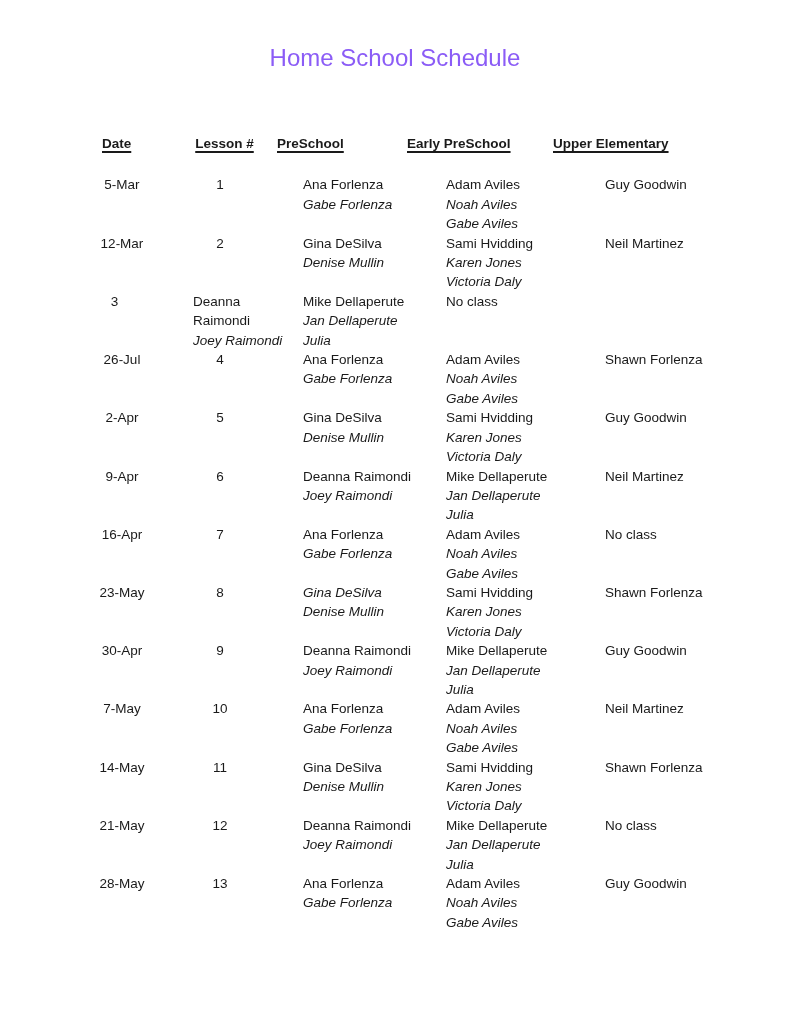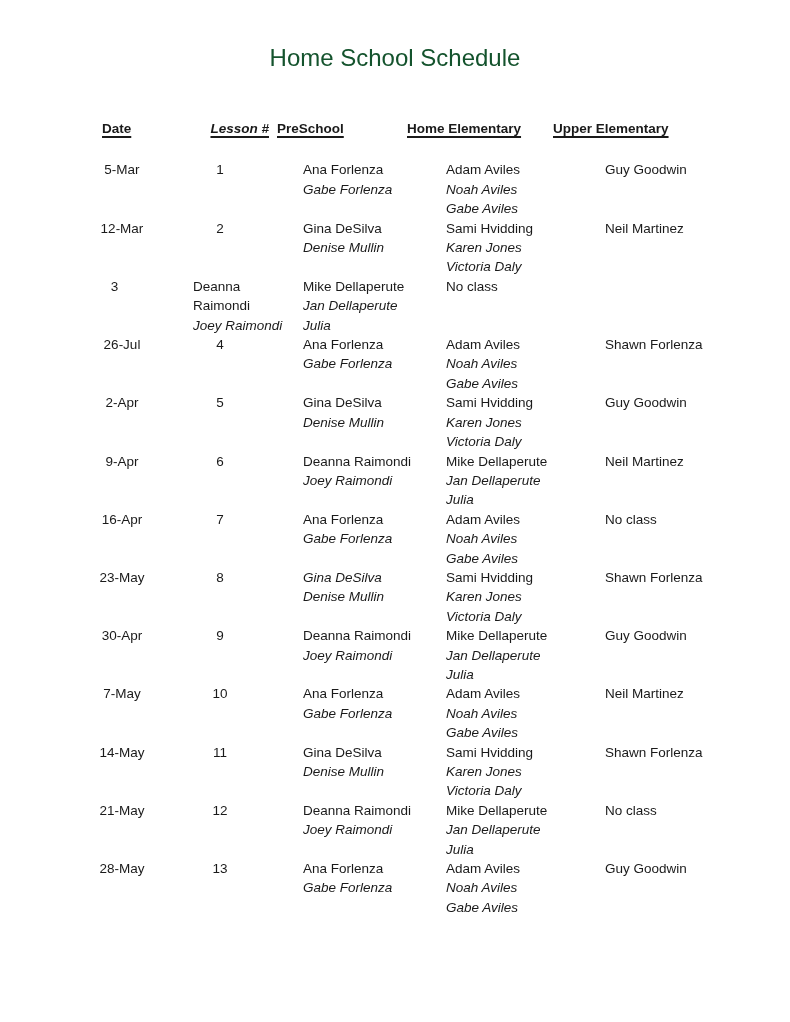--- a/index.html
+++ b/index.html
@@ -4,51 +4,51 @@
 <style>
   html, body { margin: 0; padding: 0; background: #ffffff; }
   body {
     width: 790px; height: 1022px;
     font-family: "Liberation Sans", sans-serif;
     color: #1a1a1a;
   }
   .page { position: relative; width: 790px; height: 1022px; background: #ffffff; overflow: hidden; }
   .title {
     position: absolute; top: 44px; left: 0; width: 100%;
-    text-align: center; font-size: 24px; font-weight: 400; color: #14532d;
+    text-align: center; font-size: 24px; font-weight: 400; color: #8b5cf6;
   }
-  .table { position: absolute; top: 119px; left: 92px; right: 30px; }
+  .table { position: absolute; top: 134px; left: 92px; right: 30px; }
   .trow { display: grid; grid-template-columns: 88px 97px 130px 146px 1fr; }
   .cell { font-size: 13.5px; line-height: 19.4px; }
   .header-row { margin-bottom: 22px; }
   .header-row .cell { font-weight: 700; }
   .header-row .cell span {
     text-decoration: underline;
     text-decoration-thickness: 1.5px;
     text-underline-offset: 3px;
   }
   .c-date { text-align: center; padding-right: 28px; }
   .header-row .c-date { text-align: left; padding-left: 10px; padding-right: 0; }
   .c-lesson { text-align: center; padding-right: 43px; }
-  .header-row .c-lesson { text-align: right; padding-right: 8px; font-style: italic; }
+  .header-row .c-lesson { text-align: center; padding-right: 8px; }
   .row { min-height: 58.2px; gap: 13px; }
   .name-line.italic { font-style: italic; }
 </style>
 </head>
 <body>
 
 <div class="page">
   <div class="title">Home School Schedule</div>
 
   <div class="table">
     <div class="trow header-row">
       <div class="cell c-date"><span>Date</span></div>
       <div class="cell c-lesson"><span>Lesson #</span></div>
       <div class="cell"><span>PreSchool</span></div>
-      <div class="cell"><span>Home Elementary</span></div>
+      <div class="cell"><span>Early PreSchool</span></div>
       <div class="cell"><span>Upper Elementary</span></div>
     </div>
     <div id="rows">
         <div class="trow row">
           <div class="cell c-date">
             <div class="name-line">5-Mar</div>
           </div>
           <div class="cell c-lesson">
             <div class="name-line">1</div>
           </div>

